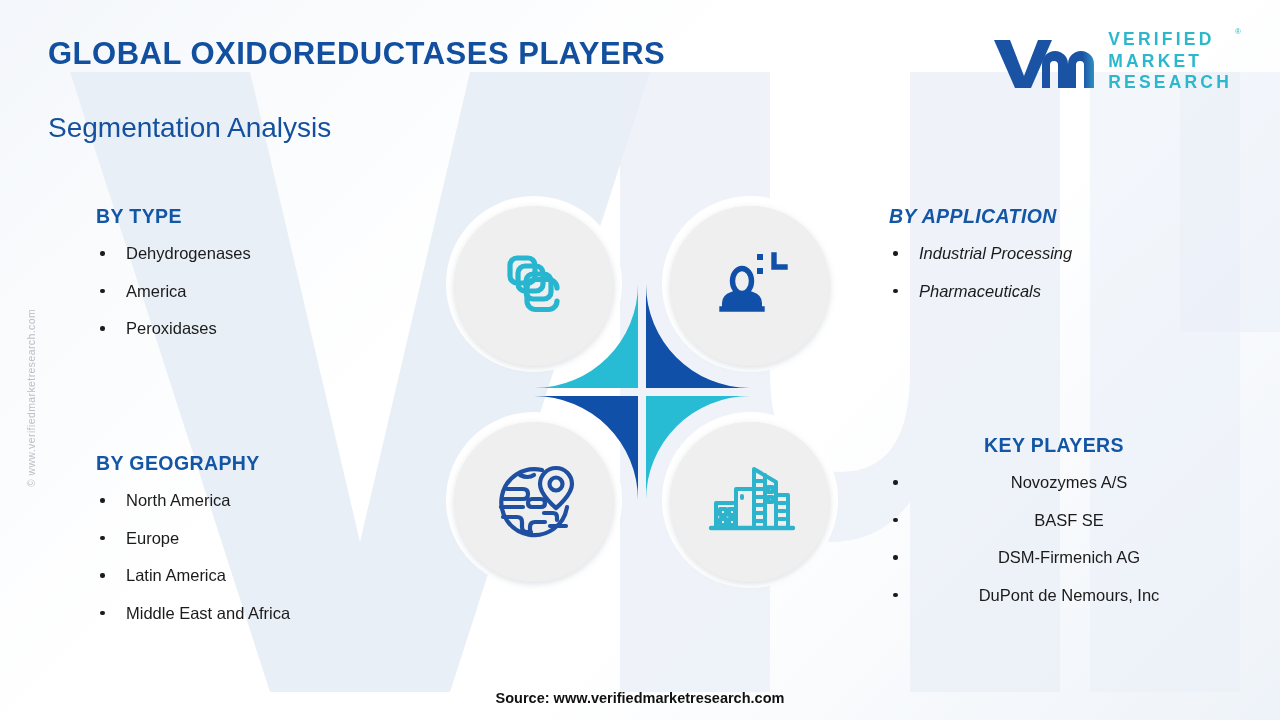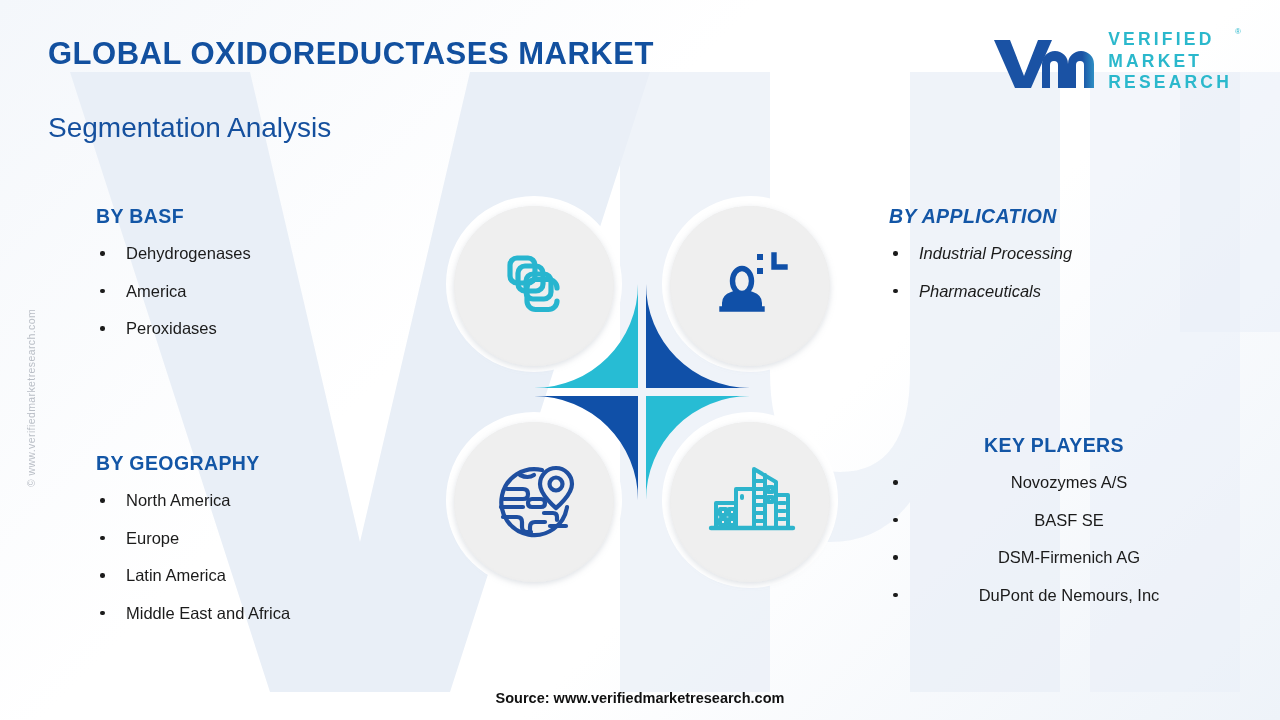--- a/index.html
+++ b/index.html
@@ -164,21 +164,21 @@
         <path d="M620 0 L770 0 L770 300 Q770 400 840 400 Q910 400 910 300 L910 0 L1060 0 L1060 620 L910 620 L910 430 Q880 470 830 470 Q770 470 770 430 L770 620 L620 620 Z" opacity="0.75"></path>
 
         <path d="M1090 0 L1240 0 L1240 620 L1090 620 Z" opacity="0.55"></path>
         <path d="M1180 0 L1290 0 L1290 260 L1180 260 Z" opacity="0.55"></path>
       </g>
     </svg>
   </div>
 
   <div class="copyright">© www.verifiedmarketresearch.com</div>
 
-  <div class="title">GLOBAL OXIDOREDUCTASES MARKET</div>
+  <div class="title">GLOBAL OXIDOREDUCTASES PLAYERS</div>
   <div class="subtitle">Segmentation Analysis</div>
 
   <div class="logo">
     <span>
       <svg class="logo-mark" viewBox="0 0 118 62" xmlns="http://www.w3.org/2000/svg">
         <defs>
           <linearGradient id="vmrGrad" x1="0" y1="0" x2="1" y2="0">
             <stop offset="0%" stop-color="#1a52a4"></stop>
             <stop offset="55%" stop-color="#1a52a4"></stop>
             <stop offset="100%" stop-color="#2f8fc4"></stop>
@@ -193,21 +193,21 @@
     </span>
     <span class="logo-text">
       <span class="logo-line">VERIFIED</span>
       <span class="logo-line">MARKET</span>
       <span class="logo-line">RESEARCH</span>
       <span class="logo-reg">®</span>
     </span>
   </div>
 
   <div class="col col-left col-type">
-    <div class="col-head">BY BASF</div>
+    <div class="col-head">BY TYPE</div>
     <ul>
       <li>Dehydrogenases</li>
       <li>America</li>
       <li>Peroxidases</li>
     </ul>
   </div>
 
   <div class="col col-left col-geo">
     <div class="col-head">BY GEOGRAPHY</div>
     <ul>

